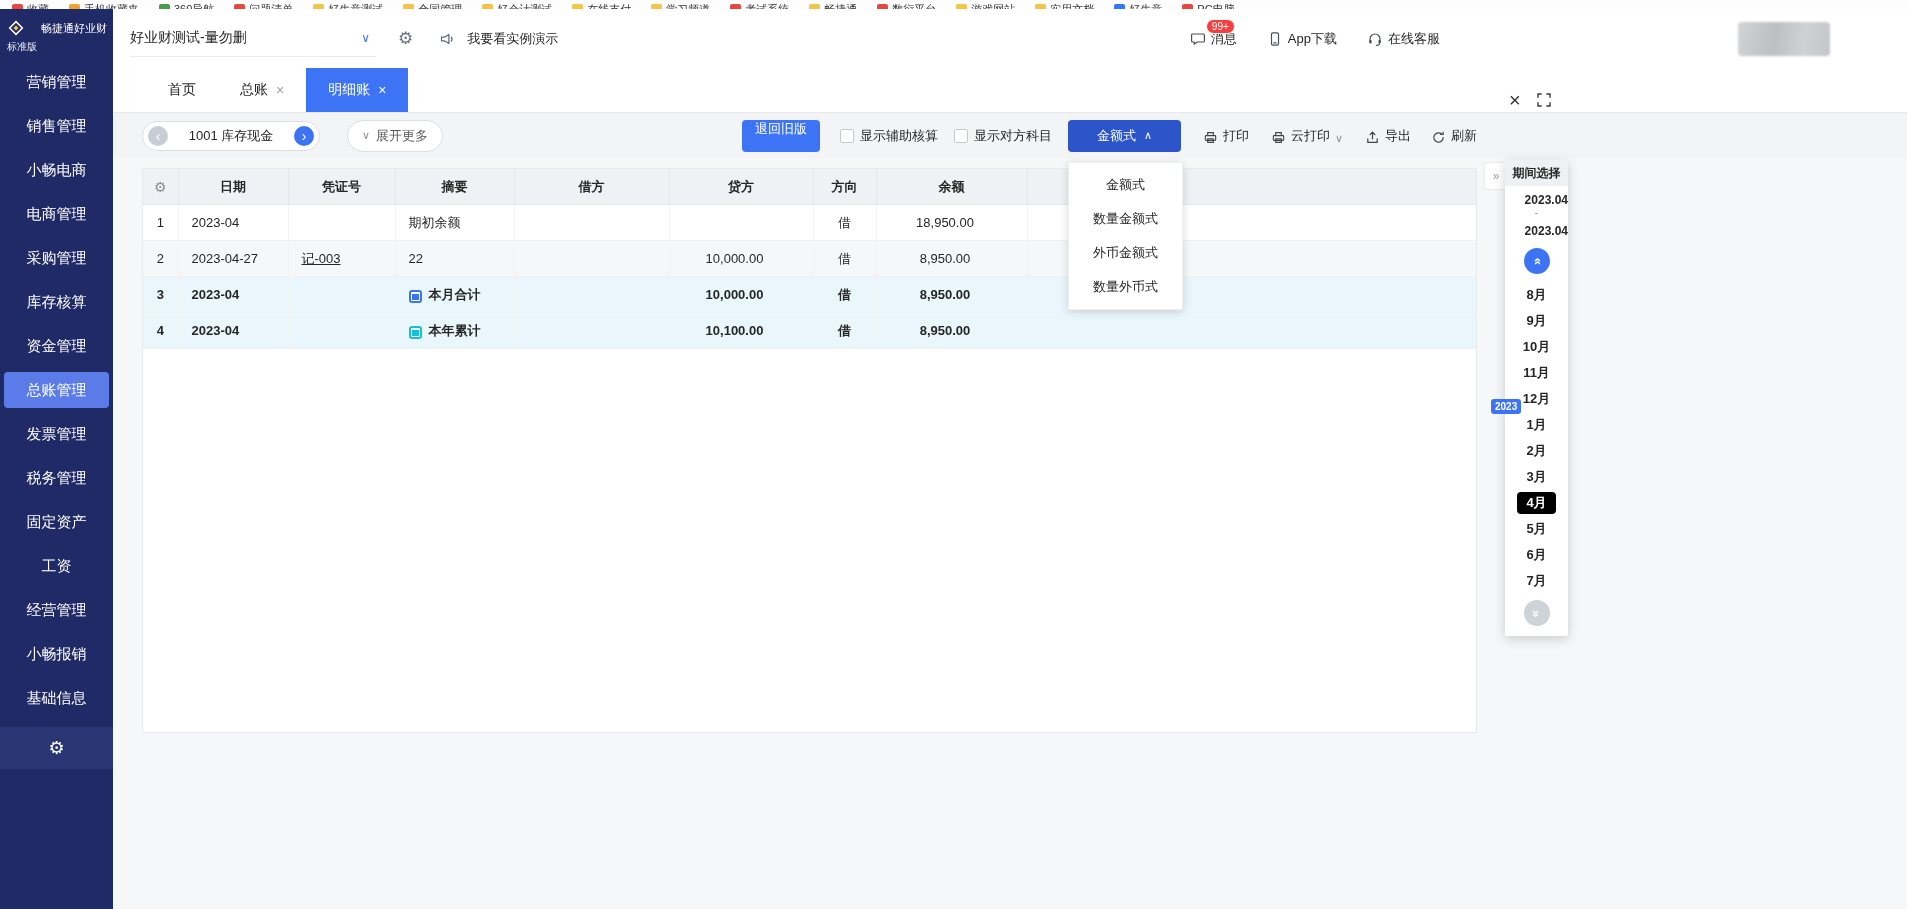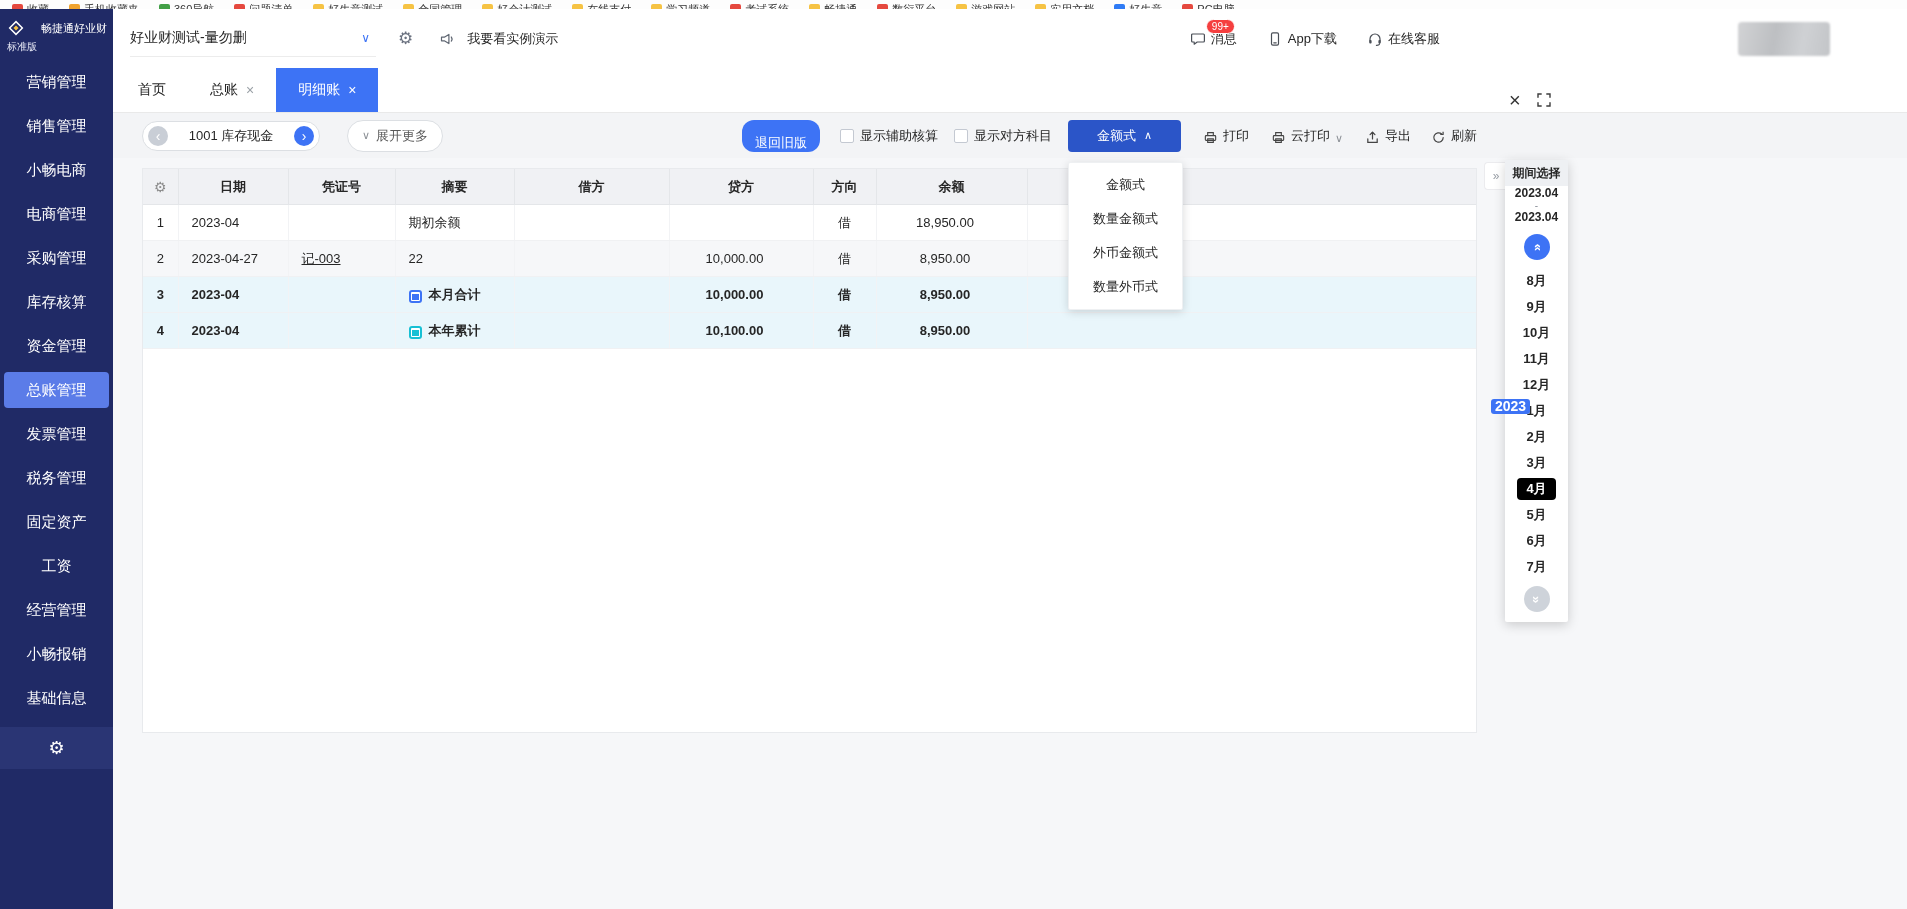--- a/index.html
+++ b/index.html
@@ -34,43 +34,43 @@
   .ws-caret{color:#3d73f5;font-size:12px;margin-right:6px}
   .hdr-gear{margin-left:22px;font-size:17px;color:#6b7280;cursor:pointer}
   .hdr-demo{margin-left:26px;display:flex;align-items:center;gap:12px;font-size:13px;color:#262626;cursor:pointer}
   .hdr-item{display:flex;align-items:center;gap:5px;font-size:13px;color:#262626;cursor:pointer;position:relative;white-space:nowrap}
   .msg-badge{position:absolute;top:-11px;left:16px;background:#f53f3f;color:#fff;font-size:10px;
              border-radius:9px;padding:1px 5px;border:1px solid #fff;line-height:11px}
   .avatar{width:92px;height:34px;border-radius:4px;margin-left:298px;margin-right:77px;
           background:linear-gradient(100deg,#d2d3d5 0%,#bdbfc2 40%,#cfd1d4 70%,#c3c5c8 100%);filter:blur(1.2px)}
   .ico-svg{display:inline-block;vertical-align:middle}
   
-  .tab-row{height:44px;background:#fff;border-bottom:1px solid #e9e9e9;display:flex;align-items:stretch;padding-left:3px;position:relative}
+  .tab-row{height:44px;background:#fff;border-bottom:1px solid #e9e9e9;display:flex;align-items:stretch;padding-left:33px;position:relative}
   .tab{display:flex;align-items:center;gap:8px;padding:0 22px;font-size:14px;color:#262626;cursor:pointer;white-space:nowrap}
   .tab-close{color:#9aa0a6;font-size:14px}
   .tab.active{background:#3d73f5;color:#fff}
   .tab.active .tab-close{color:#fff}
   .win-icons{position:absolute;left:1396px;top:69px;height:44px;display:flex;align-items:center;gap:15px;z-index:5}
   .win-close{font-size:20px;color:#333;cursor:pointer;line-height:1}
   
   .toolbar{height:45px;background:#f3f4f6}
   .toolbar-inner{width:1364px;height:100%;display:flex;align-items:center;padding-left:29px;box-sizing:border-box}
   .acct{width:178px;height:30px;background:#fff;border:1px solid #dcdfe3;border-radius:16px;
         display:flex;align-items:center;padding:0 5px;box-sizing:border-box;gap:4px;cursor:pointer}
   .acct-circ{width:20px;height:20px;border-radius:50%;display:flex;align-items:center;justify-content:center;
              color:#fff;font-size:14px;line-height:1;flex:none}
   .acct-prev{background:#c9ced6}
   .acct-next{background:#3d73f5}
   .acct-label{flex:1;text-align:center;font-size:13px;color:#262626;white-space:nowrap}
   .expand-more{margin-left:27px;height:30px;padding:0 14px;background:#fff;border:1px solid #dcdfe3;border-radius:16px;
                display:flex;align-items:center;gap:6px;font-size:13px;color:#595959;cursor:pointer;white-space:nowrap}
   .caret-g{color:#8c9096;font-size:11px}
   .spacer{flex:1}
-  .btn-old{height:32px;padding:0 13px;background:#3d73f5;color:#fff;font-size:13px;border-radius:12px;
-           display:flex;align-items:flex-end;cursor:pointer;white-space:nowrap}
+  .btn-old{height:32px;padding:0 13px;background:#3d73f5;color:#fff;font-size:13px;border-radius:4px;
+           display:flex;align-items:flex-start;cursor:pointer;white-space:nowrap}
   .cb-group{margin-left:20px;display:flex;align-items:center;gap:6px;font-size:13px;color:#262626;cursor:pointer;white-space:nowrap}
   .cb{width:14px;height:14px;border:1px solid #c4c9d2;border-radius:2px;background:#fff;box-sizing:border-box}
   .amt-wrap{position:relative;margin-left:16px}
   .btn-amt{height:32px;width:113px;background:#2b55c8;color:#fff;font-size:13px;border-radius:4px;
            display:flex;align-items:center;justify-content:center;gap:8px;cursor:pointer;white-space:nowrap}
   .caret-w{font-size:11px}
   .amt-menu{position:absolute;top:42px;left:0;width:113px;background:#fff;border:1px solid #eef0f2;
             box-shadow:0 2px 10px rgba(0,0,0,.15);border-radius:2px;padding:5px 0;z-index:50}
   .amt-item{height:34px;display:flex;align-items:center;justify-content:center;font-size:13px;color:#262626;cursor:pointer}
   .tool-link{margin-left:22px;display:flex;align-items:flex-end;gap:5px;font-size:13px;color:#262626;cursor:pointer;white-space:nowrap}
@@ -96,33 +96,33 @@
        margin-right:7px;vertical-align:-2px}
   .cal-in{width:7px;height:6px;border:1px solid #fff;border-top-width:2px;border-radius:1px;display:block}
   
   .expand-tab{position:absolute;left:1371px;top:153px;width:22px;height:26px;background:#fff;border:1px solid #ebebee;
               border-right:none;border-radius:4px 0 0 4px;display:flex;align-items:center;justify-content:center;
               color:#9ba1a8;font-size:12px;cursor:pointer;z-index:9}
   .period{position:absolute;left:1392px;top:151px;width:63px;background:#fff;border-radius:2px;
           box-shadow:0 3px 12px rgba(0,0,0,.18);padding-bottom:10px;z-index:10}
   .period-title{height:26px;background:#eef0f3;display:flex;align-items:center;justify-content:center;
                 font-size:12px;font-weight:bold;color:#262626}
-  .p-date{text-align:center;font-size:12px;font-weight:bold;color:#262626;}
+  .p-date{text-align:right;font-size:12px;font-weight:bold;color:#262626;margin-top:7px}
   .p-dash{text-align:center;color:#8a8f98;font-size:10px;line-height:8px;margin-top:2px}
   .p-btn{width:26px;height:26px;border-radius:50%;margin:10px auto 8px;display:flex;align-items:center;
          justify-content:center;cursor:pointer;color:#fff;font-size:13px;font-weight:bold}
   .p-up{background:#3d73f5}
   .p-down{background:#ced3da;margin-top:6px;margin-bottom:0}
   .rot-up{display:inline-block;transform:rotate(-90deg)}
   .rot-down{display:inline-block;transform:rotate(90deg)}
   .month{height:26px;display:flex;align-items:center;justify-content:center;font-size:13px;font-weight:bold;
          color:#262626;cursor:pointer}
   .month-label{padding:2px 9px;border-radius:4px}
   .month.selected .month-label{background:#000000;color:#fff}
-  .year-badge{position:absolute;left:-14px;top:239px;background:#3d73f5;color:#fff;font-size:14px;font-weight:bold;
+  .year-badge{position:absolute;left:-14px;top:239px;background:#3d73f5;color:#fff;font-size:10px;font-weight:bold;
               border-radius:3px;padding:1px 4px;line-height:13px}
 </style>
 </head>
 <body>
 
 <div class="bookmarks">
     <div class="bm">
       <span class="bm-ico" style="background: rgb(229, 73, 63);"></span>
       <span class="bm-label">收藏</span>
     </div>

